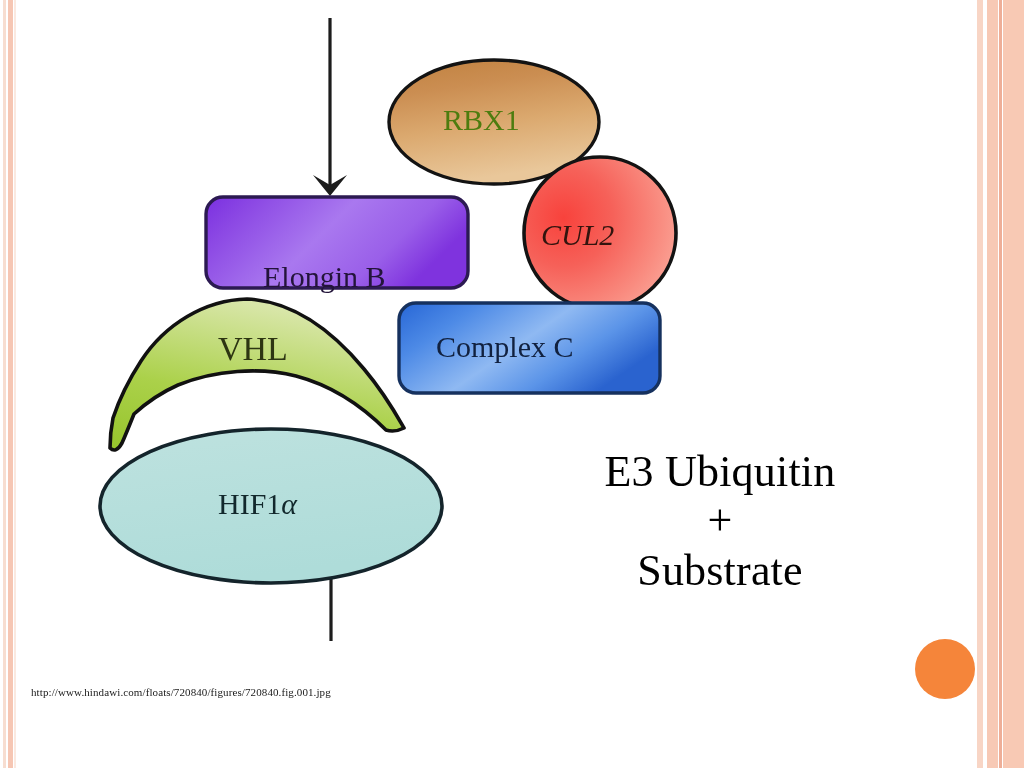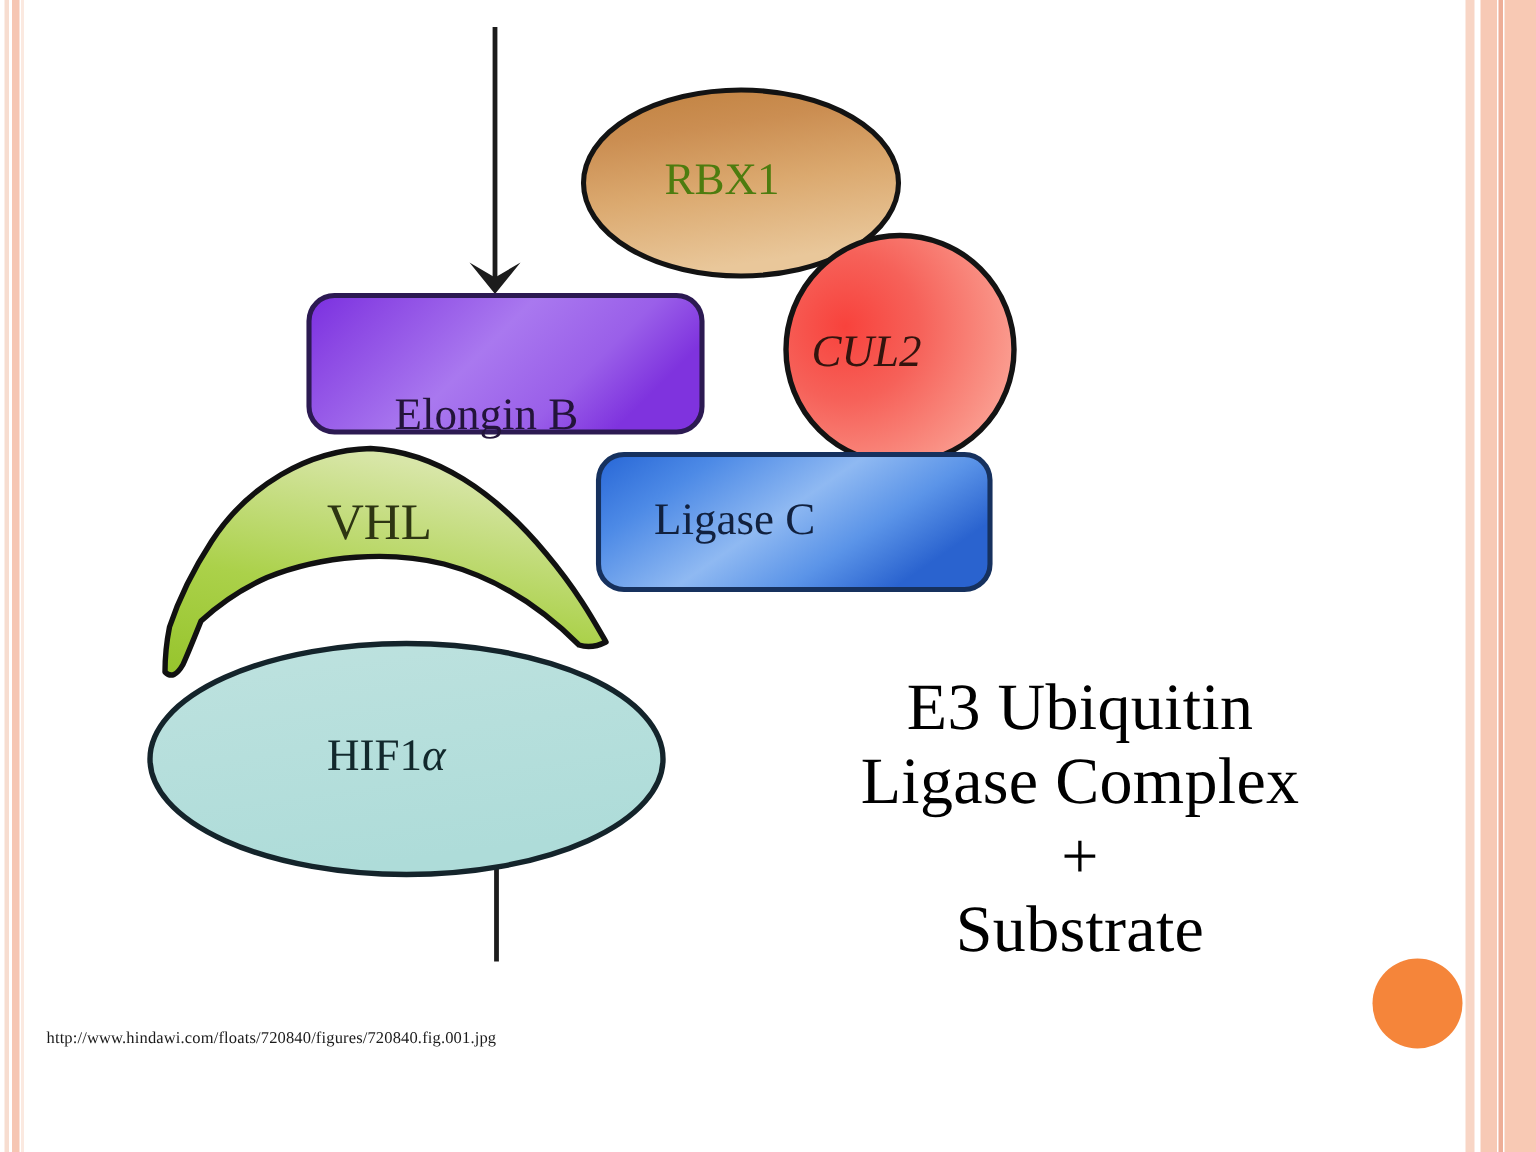--- a/index.html
+++ b/index.html
@@ -223,28 +223,27 @@
       </g>
 
       <g>
         <ellipse cx="271" cy="506" rx="171" ry="77" fill="url(#gradHif)" stroke="#14242b" stroke-width="3.6"></ellipse>
       </g>
     </svg>
 
     <div class="node-label" id="label-rbx1">RBX1</div>
     <div class="node-label" id="label-cul2">CUL2</div>
     <div class="node-label" id="label-elonginb">Elongin B</div>
-    <div class="node-label" id="label-elonginc">Ligase C</div>
+    <div class="node-label" id="label-elonginc">Complex C</div>
     <div class="node-label" id="label-vhl">VHL</div>
     <div class="node-label" id="label-hif1a"><span>HIF1</span><span class="alpha">α</span></div>
   </div>
 
   <div id="caption">
     <span class="cap-line">E3 Ubiquitin</span>
-    <span class="cap-line">Ligase Complex</span>
     <span class="cap-line">+</span>
     <span class="cap-line">Substrate</span>
   </div>
 
   <div id="source-url">http://www.hindawi.com/floats/720840/figures/720840.fig.001.jpg</div>
 
   <div id="orange-dot"></div>
 
 </div>
 

